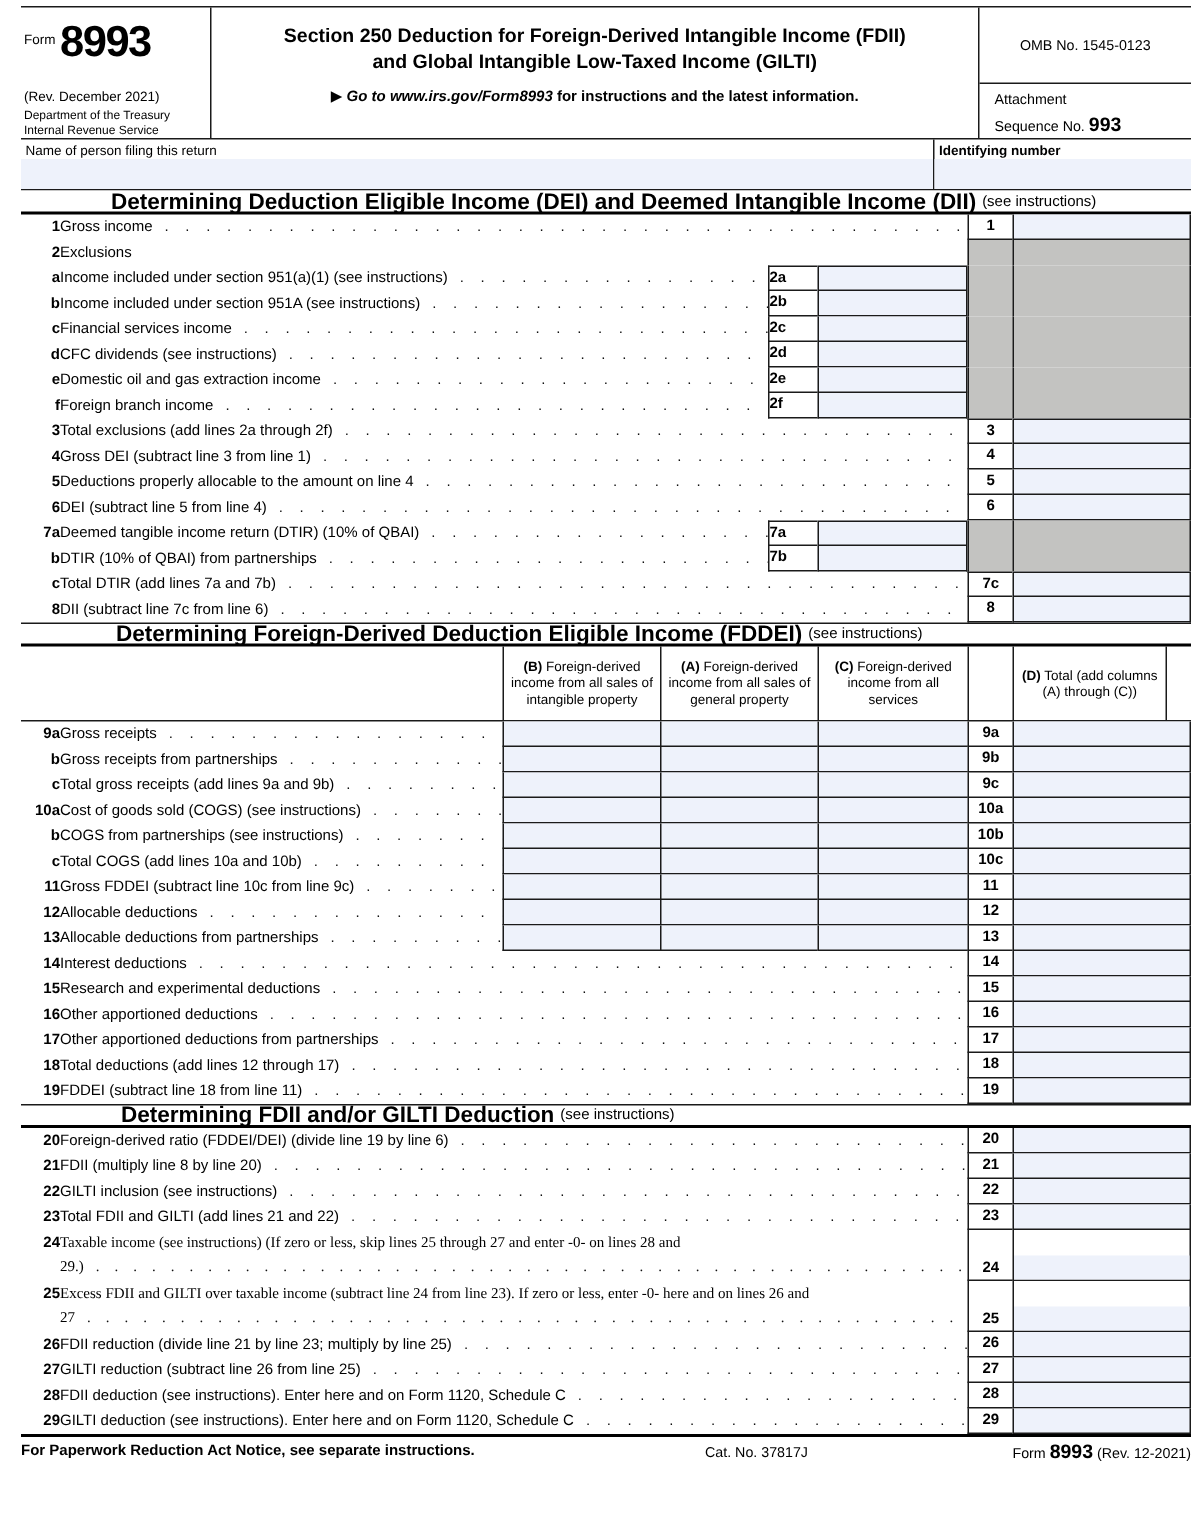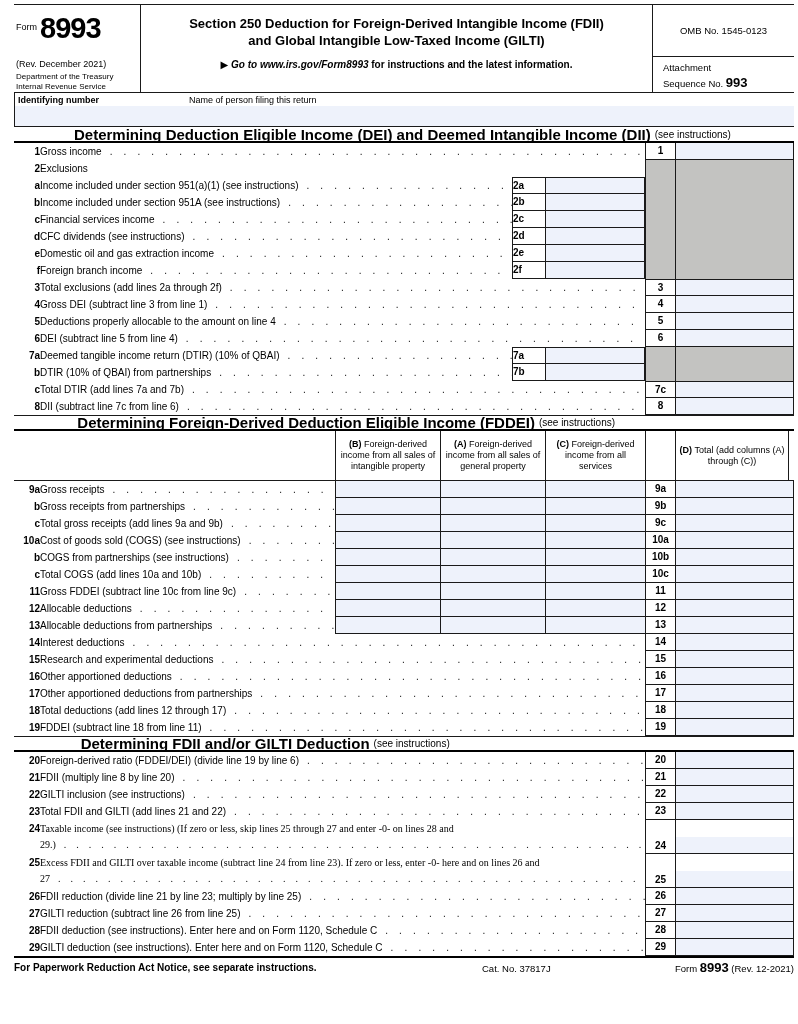--- a/index.html
+++ b/index.html
@@ -77,27 +77,27 @@
   .tall .numcol{display:flex;align-items:flex-end;justify-content:center;line-height:15px;}
   .tall .entrycol{display:flex;flex-direction:column;}
   .tallblue{margin-top:auto;height:16px;background:var(--blue);}
 
   
   .band{display:flex;height:50px;border-bottom:1px solid var(--line);}
   .bandspacer{width:321px;}
   .bandcell{font-size:9px;line-height:1.22;text-align:center;display:flex;flex-direction:column;
             justify-content:center;border-left:1px solid var(--line);padding:1px 3px;}
   .bandnum{width:30px;border-left:1px solid var(--line);}
-  .bandD{width:114px;border-left:1px solid var(--line);border-right:1px solid var(--line);}
+  .bandD{width:103px;border-left:1px solid var(--line);border-right:1px solid var(--line);}
   .bl{font-weight:bold;}
 
   
   .footer{border-top:2px solid #000;padding-top:4px;position:relative;height:20px;}
   .fleft{font-weight:bold;font-size:10px;}
-  .fcat{position:absolute;left:468px;top:5px;font-size:9.5px;}
+  .fcat{position:absolute;left:456px;top:5px;font-size:9.5px;}
   .fright{position:absolute;right:0;top:2px;font-size:9.5px;}
   .fformnum{font-weight:bold;font-size:13px;}
 </style>
 </head>
 <body>
 
 <div class="page">
 
   <div class="hdr">
     <div class="hleft">
@@ -123,26 +123,26 @@
     <div class="hright">
       <div class="omb">OMB No. 1545-0123</div>
       <div class="attach">
         <div>Attachment</div>
         <div><span>Sequence No. </span><span class="seqnum">993</span></div>
       </div>
     </div>
   </div>
 
   <div class="namerow">
+    <div class="ncell nleft">
+      <div class="nlabel">Name of person filing this return</div>
+      <div class="ninput"></div>
+    </div>
     <div class="ncell nright">
       <div class="nlabel">Identifying number</div>
-      <div class="ninput"></div>
-    </div>
-    <div class="ncell nleft">
-      <div class="nlabel">Name of person filing this return</div>
       <div class="ninput"></div>
     </div>
   </div>
 
   <div class="partbar">
     <div class="partlabel">Part I</div>
     <div class="parttitle">Determining Deduction Eligible Income (DEI) and Deemed Intangible Income (DII)</div>
     <div class="partsee">(see instructions)</div>
   </div>
   <div id="p1rows">

